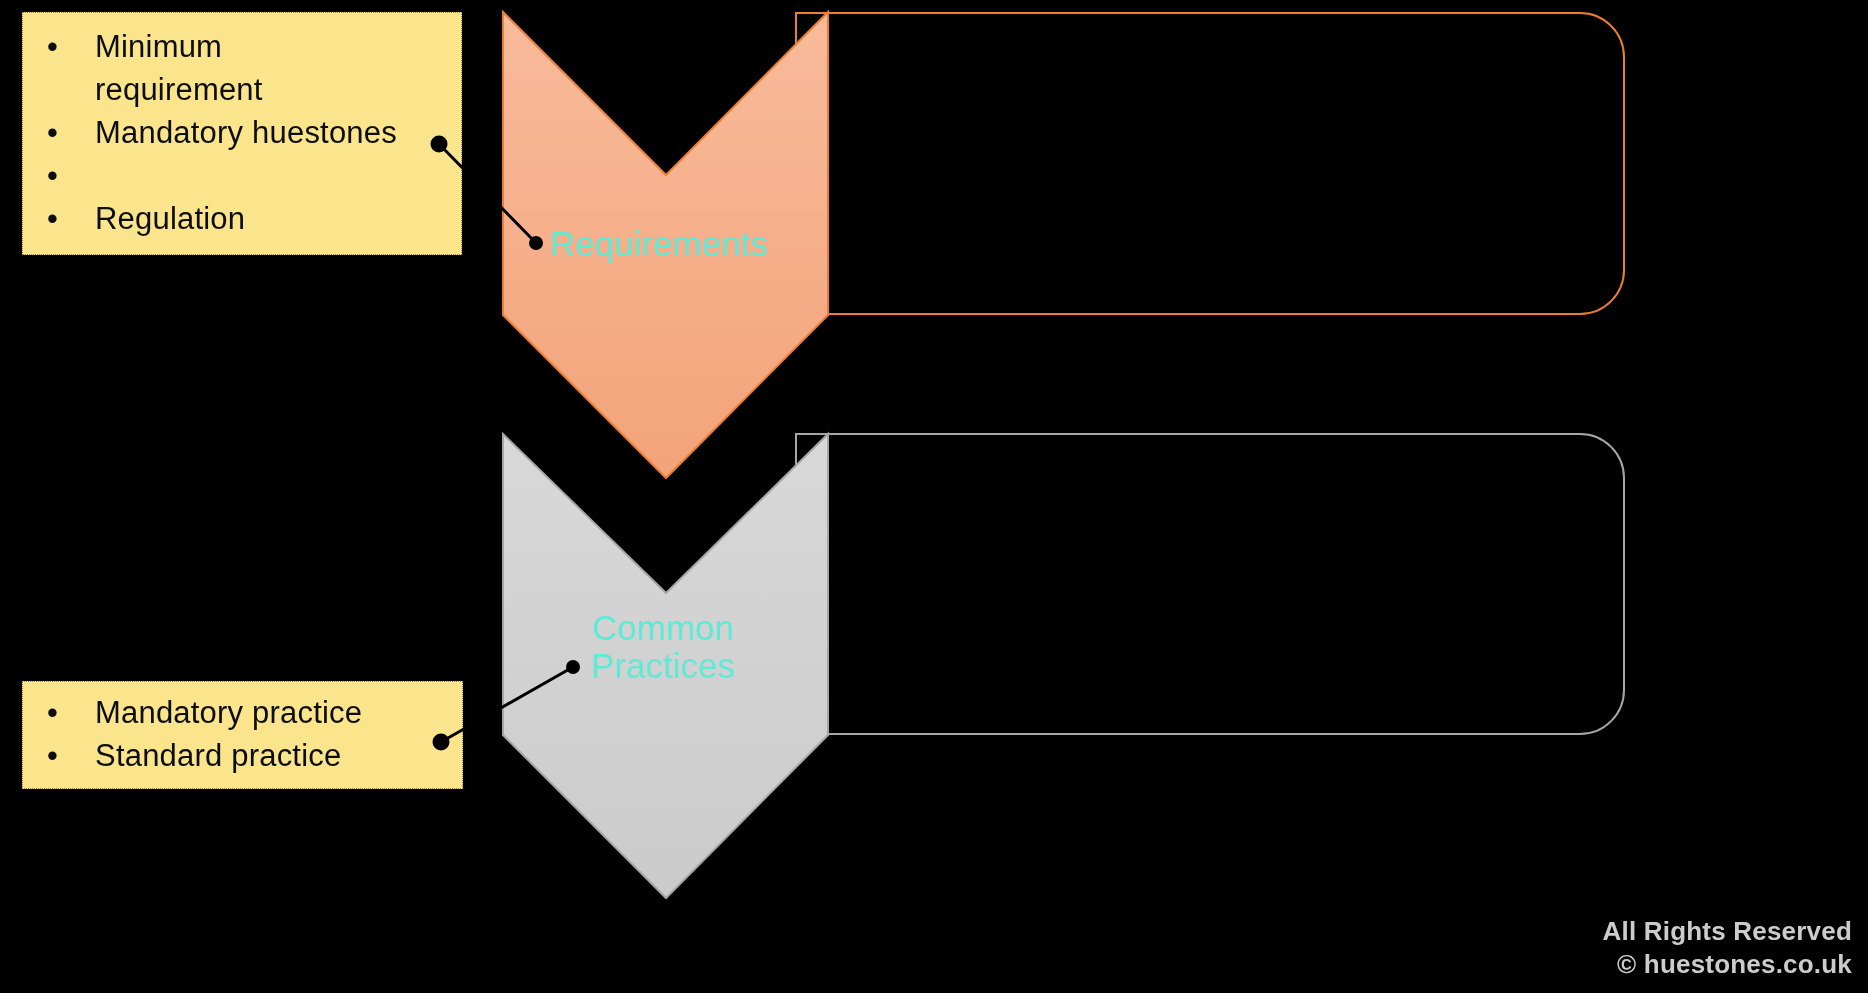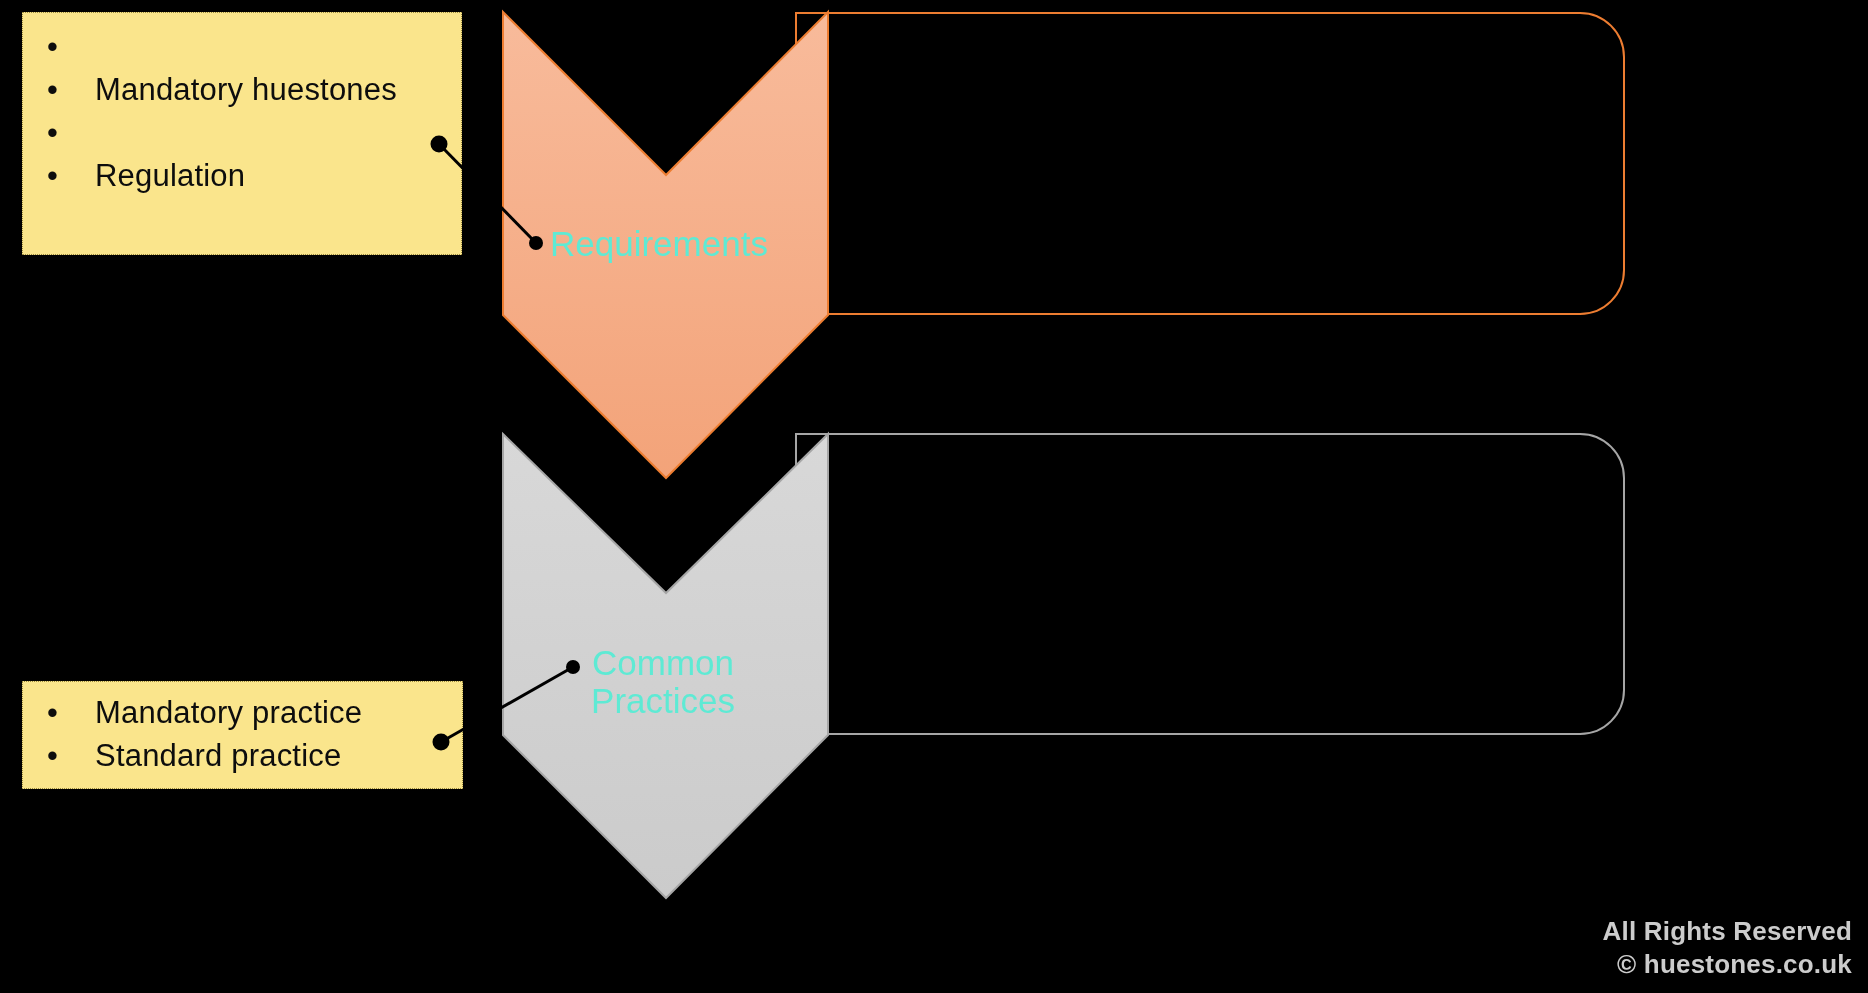--- a/index.html
+++ b/index.html
@@ -102,21 +102,21 @@
     white-space: pre-line;
   }
   .label-req {
     left: 550px;
     top: 224px;
     font-size: 35px;
     line-height: 40px;
   }
   .label-common {
     left: 563px;
-    top: 644px;
+    top: 609px;
     width: 200px;
     font-size: 35px;
     line-height: 38px;
     text-align: center;
   }
 
   
   .footer {
     position: absolute;
     right: 16px;
@@ -135,20 +135,22 @@
 
 <div class="canvas">
 
   <div class="panel panel-orange"></div>
   <div class="panel panel-gray"></div>
 
   <div class="note note-top">
     <ul>
       <li>
         <span class="bullet">•</span>
+        <span class="li-text">Minimum
+requirement</span>
       </li>
       <li>
         <span class="bullet">•</span>
         <span class="li-text">Mandatory huestones</span>
       </li>
       <li>
         <span class="bullet">•</span>
       </li>
       <li>
         <span class="bullet">•</span>

